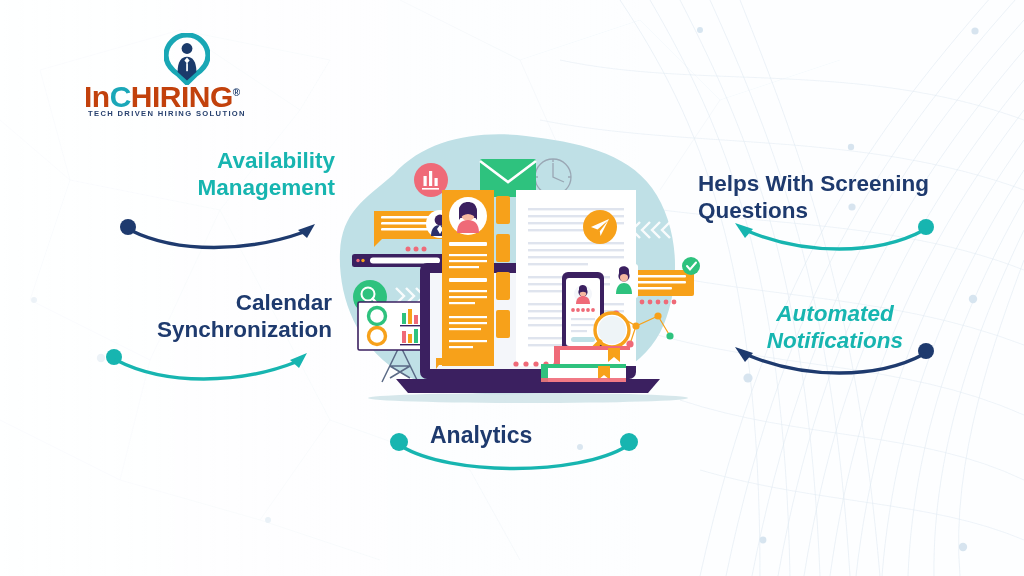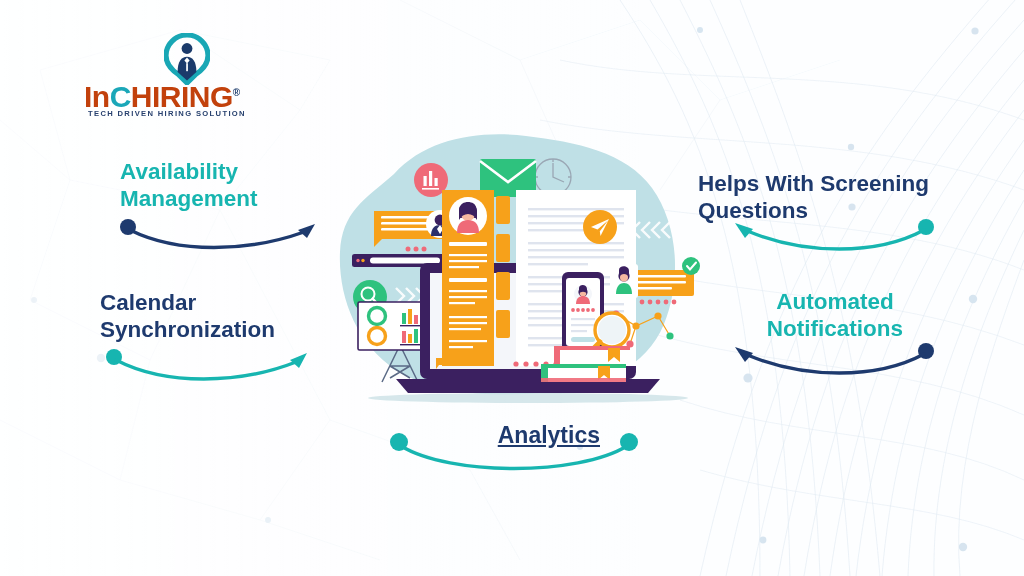--- a/index.html
+++ b/index.html
@@ -32,25 +32,25 @@
   }
 
   
   .flabel {
     position:absolute; z-index:6; font-weight:bold; font-size:22.5px;
     line-height:27px; white-space:pre-line;
   }
   .flabel.teal { color:#17b5b0; }
   .flabel.navy { color:#1e3a6e; }
 
-  #label-availability { left:120px; top:158px; width:215px; text-align:left; }
-  #label-calendar     { left:100px; top:289px; width:232px; text-align:left; }
+  #label-availability { left:120px; top:147px; width:215px; text-align:right; }
+  #label-calendar     { left:100px; top:289px; width:232px; text-align:right; }
   #label-screening    { left:698px; top:170px; width:276px; text-align:left; }
-  #label-notifications{ left:722px; top:288px; width:226px; text-align:center; }
-  #label-analytics    { left:430px; top:422px; width:170px; text-align:right; font-size:23px;text-decoration:underline; }
+  #label-notifications{ left:722px; top:300px; width:226px; text-align:center;font-style:italic; }
+  #label-analytics    { left:430px; top:422px; width:170px; text-align:left; font-size:23px; }
 
   .arrow-svg { position:absolute; z-index:6; overflow:visible; }
   #arrow-availability  { left:118px; top:218px; }
   #arrow-calendar      { left:104px; top:348px; }
   #arrow-screening     { left:726px; top:218px; }
   #arrow-notifications { left:726px; top:342px; }
   #arrow-analytics     { left:388px; top:432px; }
 
   
   #illustration { position:absolute; left:330px; top:130px; width:380px; height:280px; z-index:4; }

